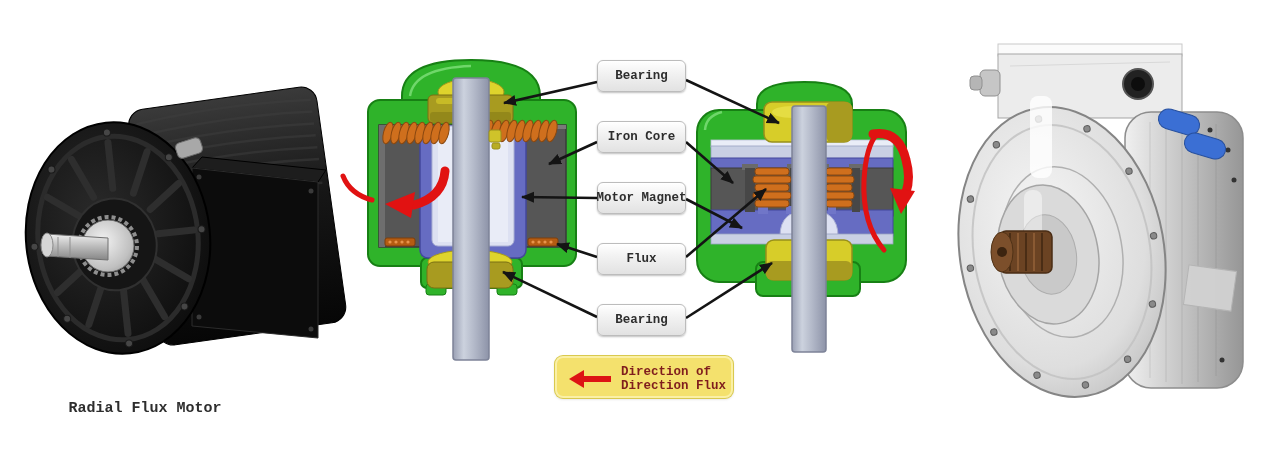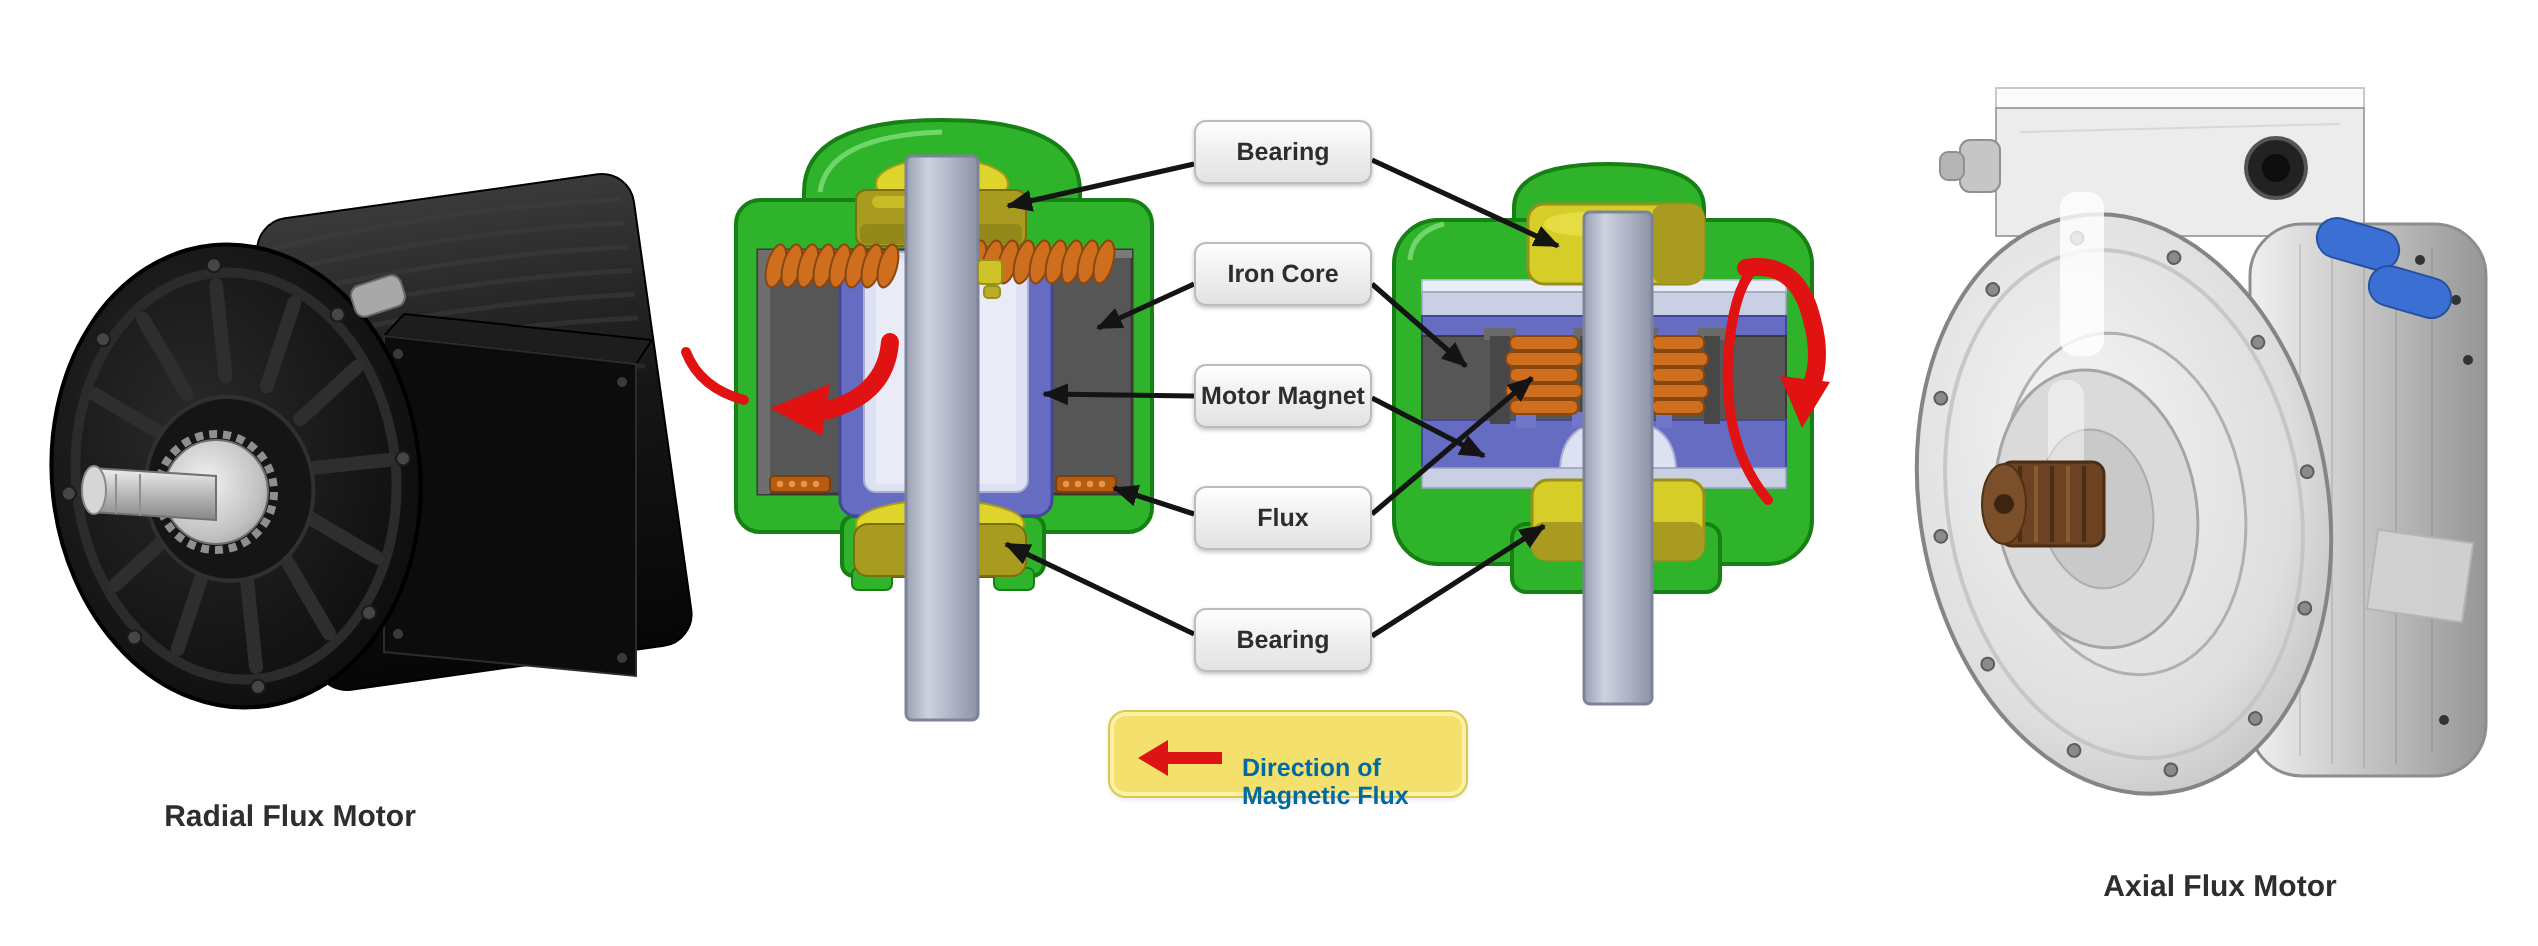--- a/index.html
+++ b/index.html
@@ -1,17 +1,17 @@
 <!DOCTYPE html>
 <html><head>
 <meta charset="utf-8">
 <style>
   html,body{margin:0;padding:0;background:#ffffff;}
   body{width:1269px;height:473px;overflow:hidden;font-family:"Liberation Sans",sans-serif;}
-  .canvas{position:relative;width:1269px;height:455px;background:#ffffff;}
+  .canvas{position:relative;width:1269px;height:455px;background:#ffffff;font-family:Liberation Mono, monospace;}
   .art{position:absolute;left:0;top:0;width:1269px;height:473px;}
   .label-box{
     position:absolute;left:597px;width:89px;height:32px;box-sizing:border-box;
     border:1px solid #bcbcbc;border-radius:6px;
     background:linear-gradient(#ffffff,#f2f2f2 40%,#e2e2e2);
     box-shadow:0 1px 2px rgba(0,0,0,.25), inset 0 1px 0 #ffffff;
     display:flex;align-items:center;justify-content:center;
     font-weight:bold;font-size:12.5px;color:#2d2d2d;white-space:nowrap;
   }
   .caption{
@@ -19,21 +19,21 @@
     font-weight:bold;font-size:15px;color:#2e2e2e;margin-top:24px;
   }
   .legend-box{
     position:absolute;left:555px;top:356px;width:178px;height:42px;box-sizing:border-box;
     background:#f4e16d;border:2px solid #faf0a6;border-radius:8px;
     box-shadow:0 0 0 1px #d9c94e, 0 1px 3px rgba(0,0,0,.18);
   }
   .legend-arrow{position:absolute;left:12px;top:12px;}
   .legend-text{
     position:absolute;left:64px;top:7px;
-    font-weight:bold;font-size:12.5px;line-height:14px;color:#0369a1;white-space:nowrap;margin-top:12px;
+    font-weight:bold;font-size:12.5px;line-height:14px;color:#7f1d1d;white-space:nowrap;
   }
 </style>
 </head>
 <body>
 
 <div class="canvas">
 
   <svg class="art" viewBox="0 0 1269 473">
     <defs>
       <marker id="ah" markerUnits="userSpaceOnUse" markerWidth="15" markerHeight="12" refX="12" refY="5.5" orient="auto">
@@ -341,20 +341,19 @@
   <div class="label-box" style="top:243px">Flux</div>
   <div class="label-box" style="top:304px">Bearing</div>
 
   <div class="legend-box">
     <svg class="legend-arrow" width="46" height="18">
       <rect x="13" y="6" width="29" height="6" fill="#dd1414"></rect>
       <polygon points="0,9 15,0 15,18" fill="#dd1414"></polygon>
     </svg>
     <div class="legend-text">
       <div>Direction of</div>
-      <div>Magnetic Flux</div>
+      <div>Direction Flux</div>
     </div>
   </div>
 
   <div class="caption" style="left:45px;top:376px">Radial Flux Motor</div>
-  <div class="caption" style="left:1010px;top:411px">Axial Flux Motor</div>
 
 </div>
 
 </body></html>

